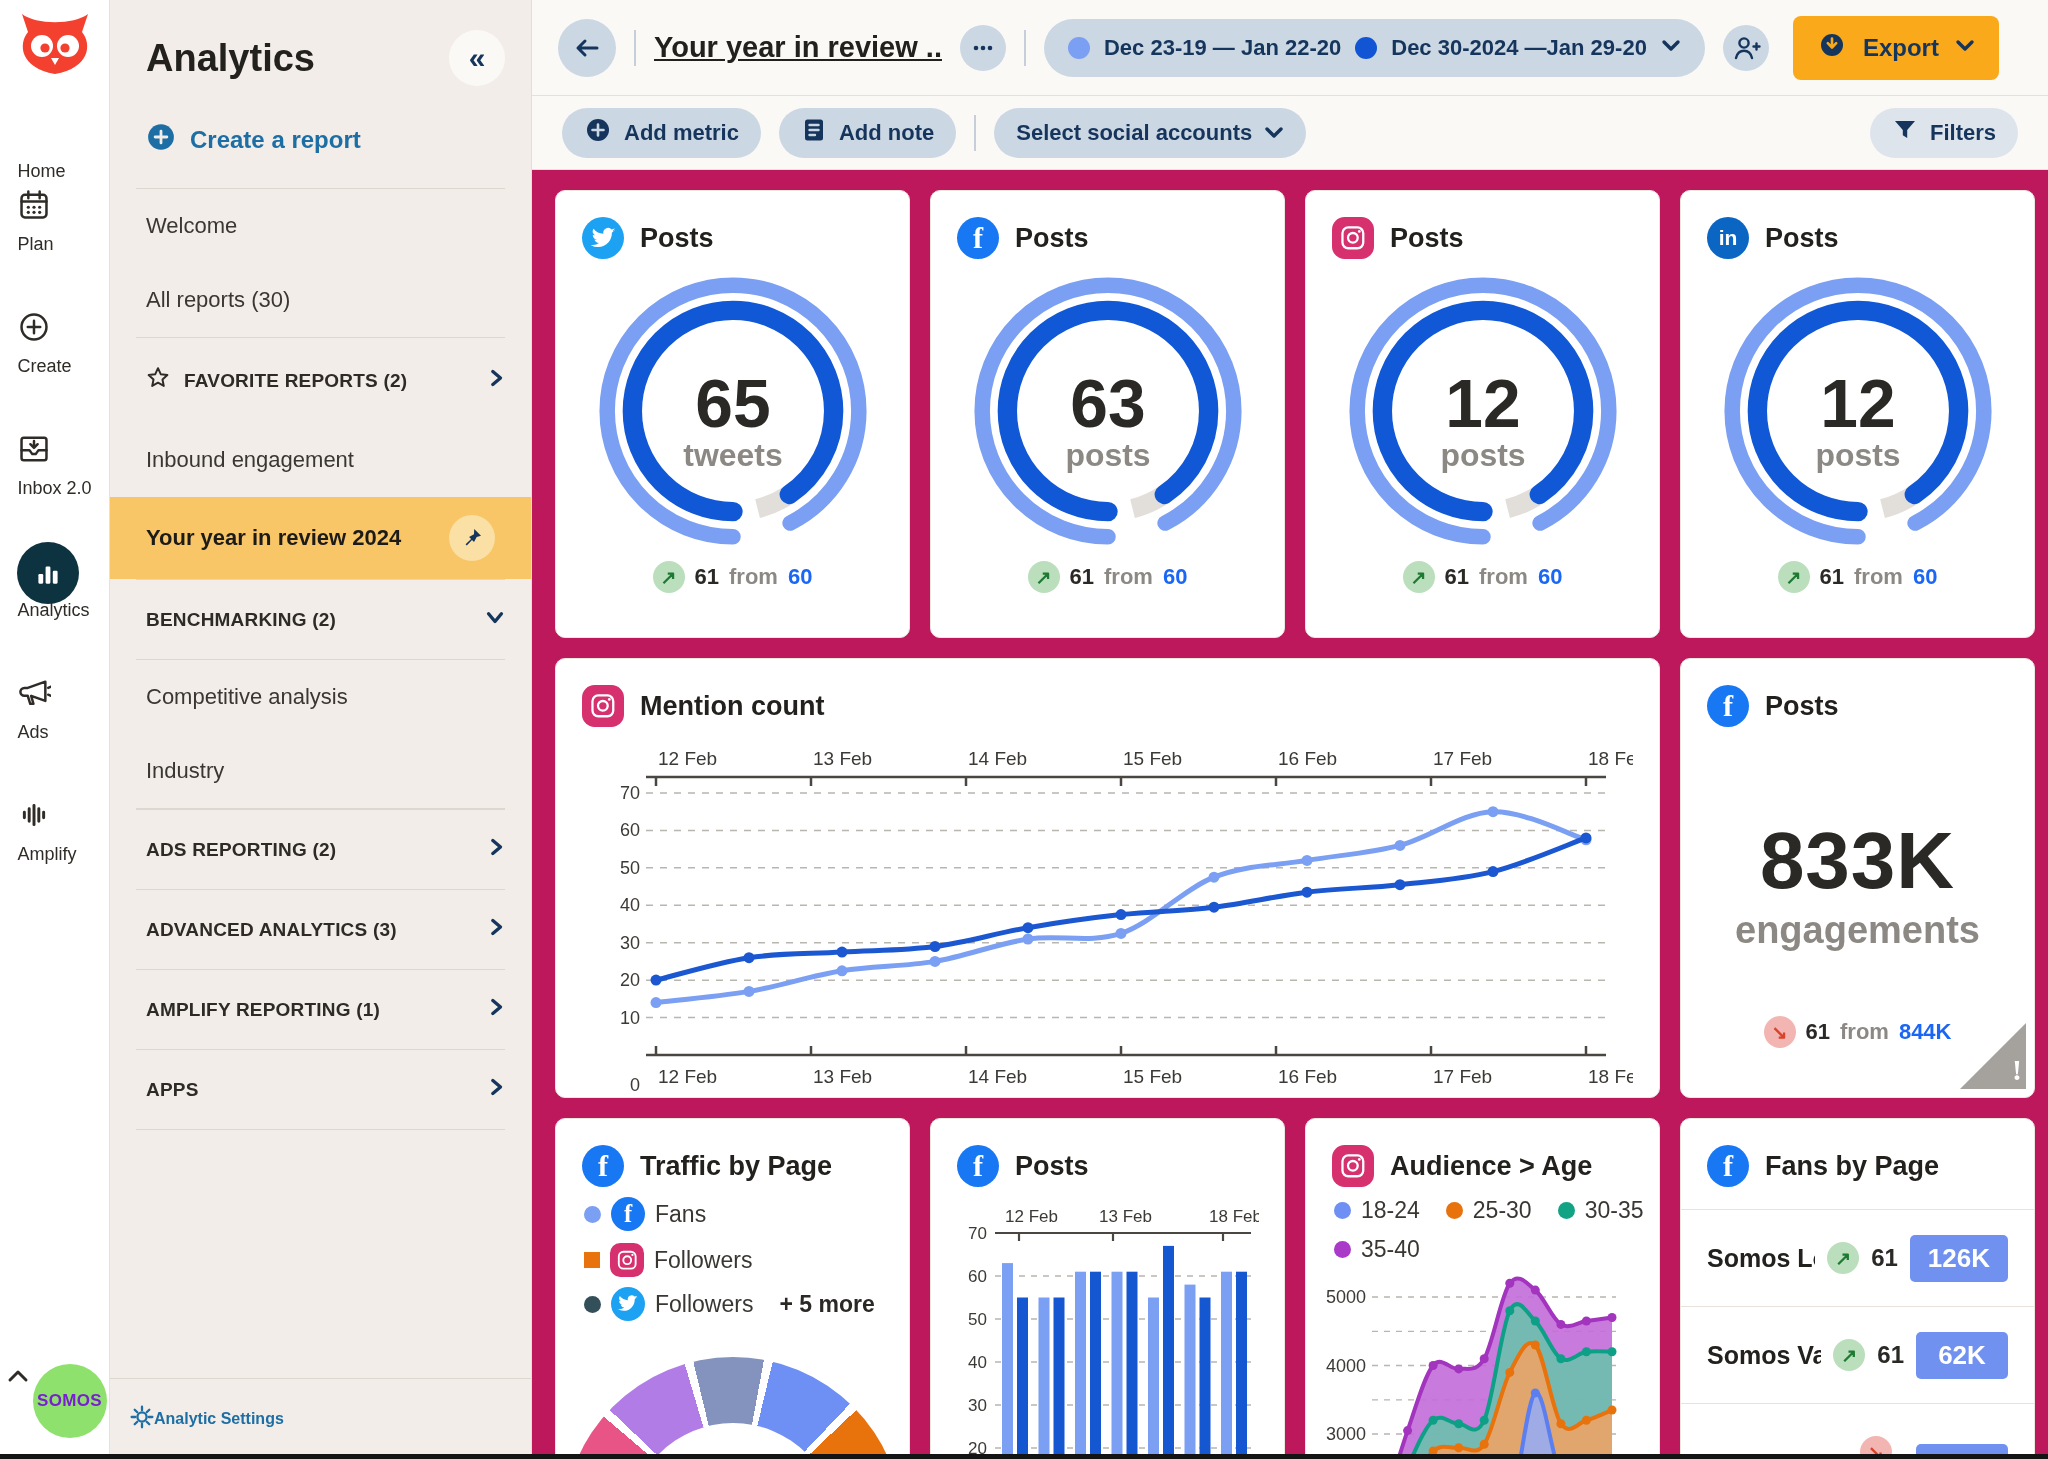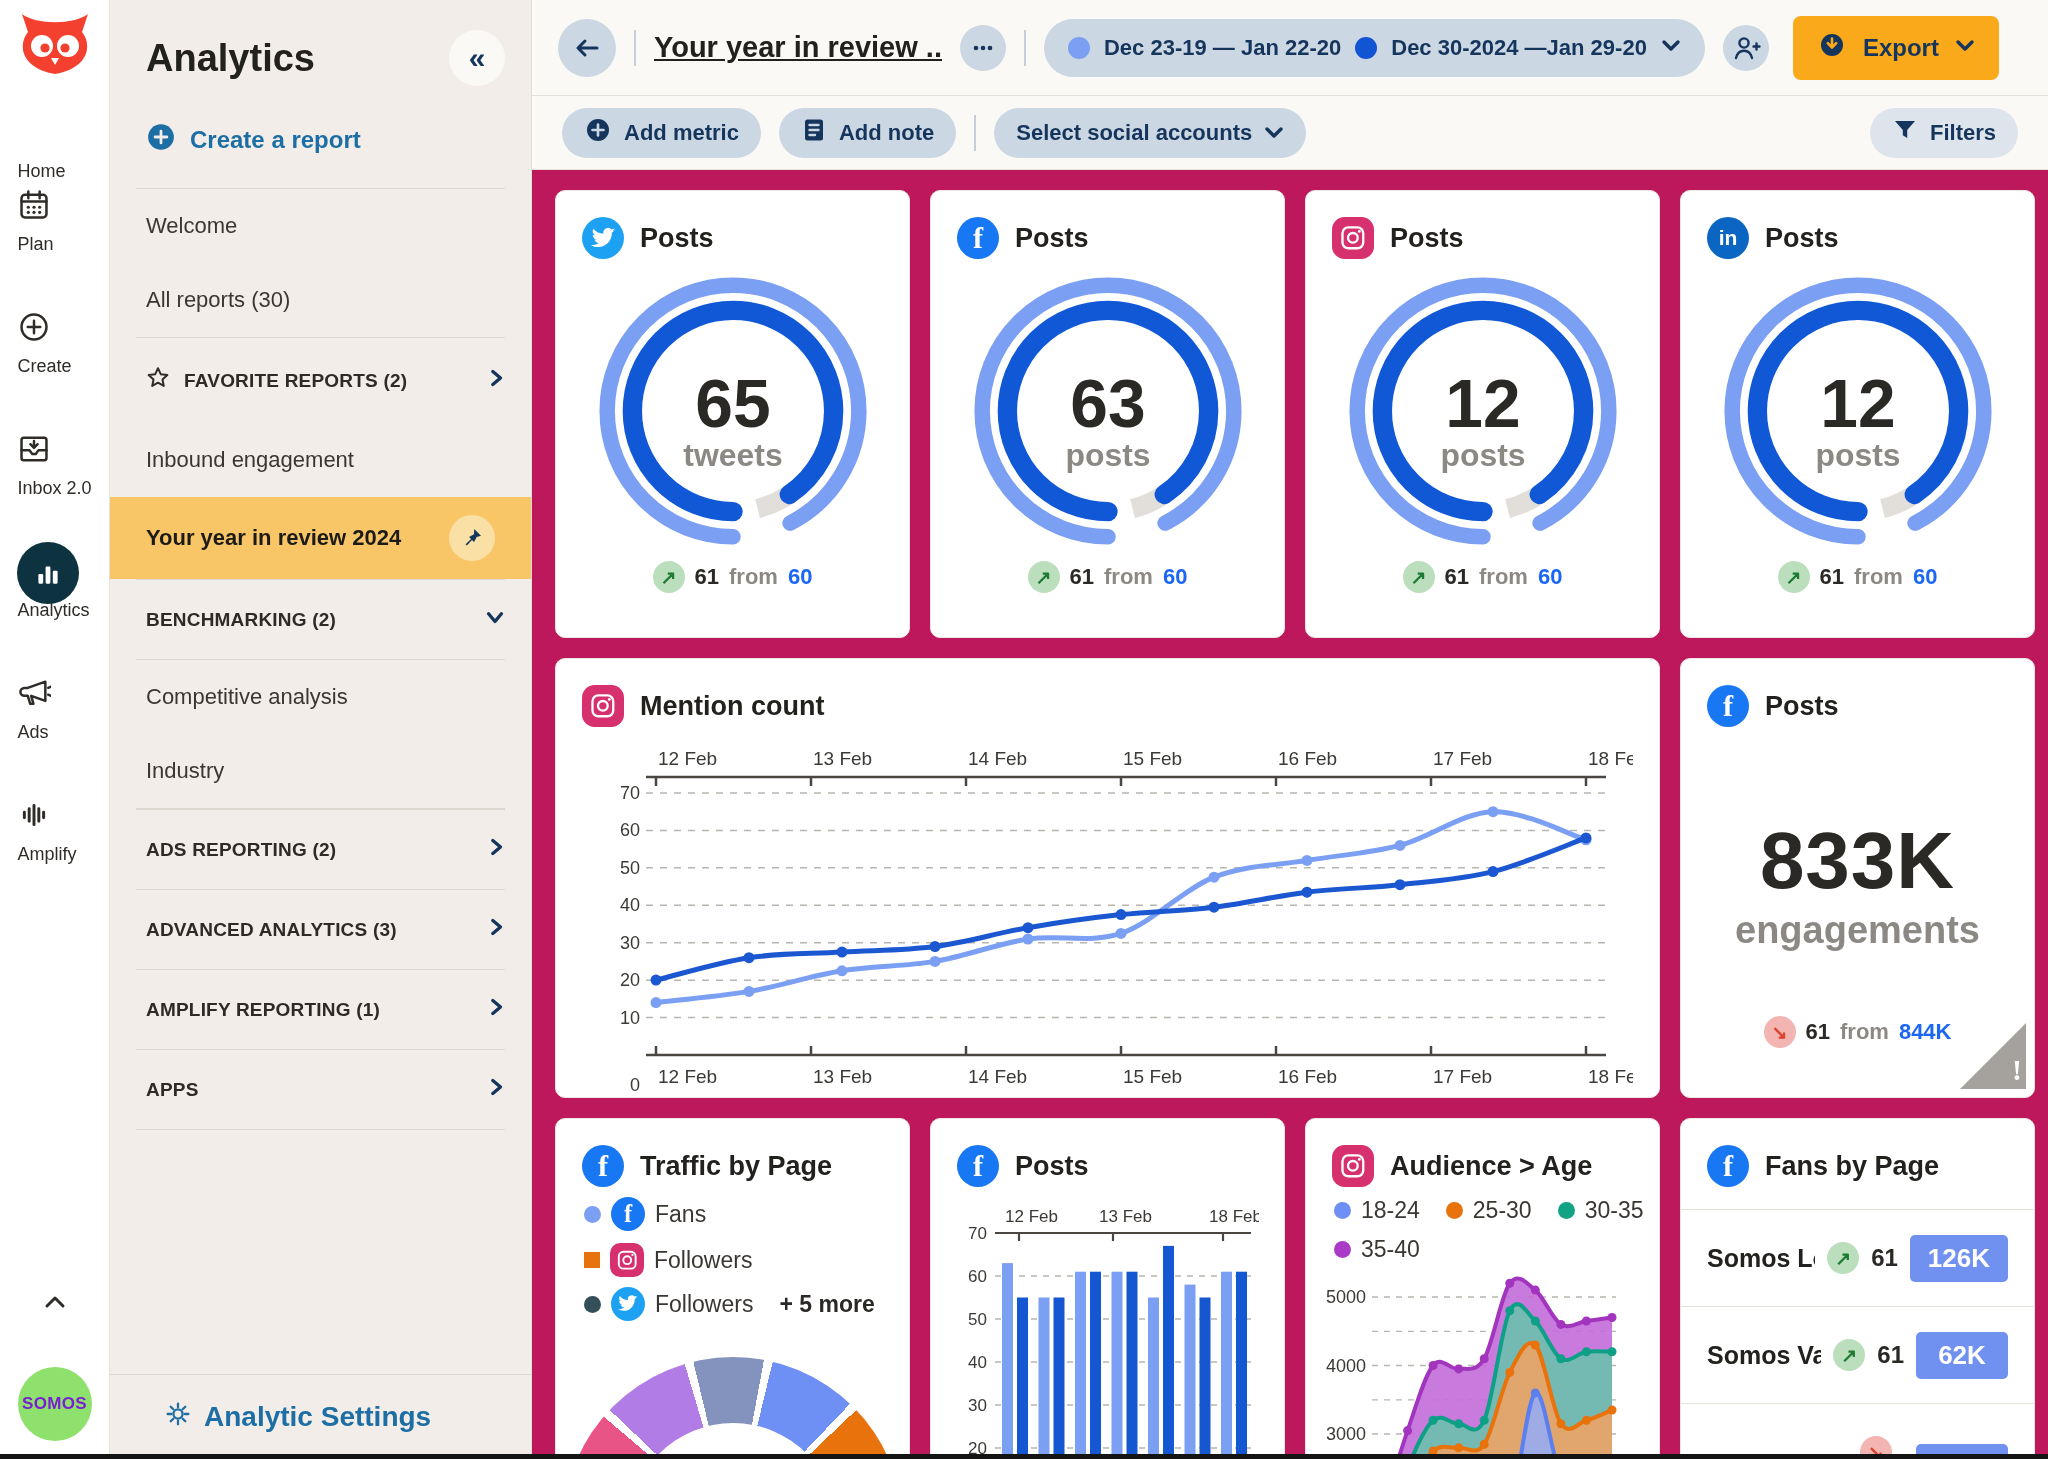--- a/index.html
+++ b/index.html
@@ -9,43 +9,43 @@
 
   
   #rail { position:absolute; left:0; top:0; width:110px; height:100%; background:#fff;
     border-right:1px solid #E5E1DB; display:flex; flex-direction:column; align-items:center; z-index:5; }
   #logo { margin-top:8px; }
   .rail-item { height:122px; display:flex; flex-direction:column; align-items:flex-start; justify-content:flex-start; cursor:pointer; width:100%; }
   .rail-item .ric { height:50px; display:flex; align-items:center; justify-content:center; }
   .rail-item .rlb { font-size:18px; color:#2F2C28; margin-top:2px; }
   .rail-item.first { height:92px; justify-content:flex-end; }
   .an-circle { width:62px; height:62px; border-radius:50%; background:#0E3340; display:flex; align-items:center; justify-content:center; }
-  #rail-bottom { margin-top:auto; display:flex; flex-direction:column; align-items:center; padding-bottom:18px; }
+  #rail-bottom { margin-top:auto; display:flex; flex-direction:row; align-items:center; padding-bottom:18px; }
   #rail-chevron { margin-bottom:46px; cursor:pointer; }
   #avatar { width:74px; height:74px; border-radius:50%; background:#8FE16E; display:flex; align-items:center; justify-content:center;
     color:#7A1FD0; font-weight:800; font-size:17px; letter-spacing:.3px; }
 
   
   #sidebar { position:absolute; left:110px; top:0; width:422px; height:100%; background:#F2EDE8;
     border-right:1px solid #E2DDD6; display:flex; flex-direction:column; z-index:4; }
   #sb-head { display:flex; align-items:center; justify-content:space-between; padding:30px 26px 10px 36px; }
   #sb-title { font-size:38px; font-weight:800; color:#23211E; }
   #sb-collapse { width:56px; height:56px; border-radius:50%; background:#FBF9F6; display:flex; align-items:center; justify-content:center;
     font-size:30px; font-weight:700; color:#16355C; cursor:pointer; }
   #sb-create { display:flex; align-items:center; gap:14px; padding:26px 36px 30px 36px; cursor:pointer;
     color:#1C6EA4; font-size:24px; font-weight:700; }
   .sb-divider { height:1px; background:#DCD7CF; margin:0 26px; }
   .sb-item { padding:24px 36px; font-size:22px; color:#3A3733; cursor:pointer; display:flex; align-items:center; justify-content:space-between; }
   .sb-item.active { background:#F8C667; font-weight:800; color:#1D1B18; padding-top:18px; padding-bottom:18px; }
   .pin-circle { width:46px; height:46px; border-radius:50%; background:#FAE0A4; display:flex; align-items:center; justify-content:center; }
   .sb-header { padding:28px 26px 28px 36px; display:flex; align-items:center; gap:14px; font-size:19px; font-weight:800; color:#2E2B27;
     letter-spacing:.2px; cursor:pointer; }
   .sb-header .spacer { flex:1; }
-  #sb-footer { margin-top:auto; border-top:1px solid #DCD7CF; background:#F2EDE8; padding:26px 56px; display:flex; gap:14px; align-items:center;
-    color:#1C6EA4; font-size:28px; font-weight:700; cursor:pointer; }
+  #sb-footer { margin-top:auto; border-top:1px solid #DCD7CF; background:#F2EDE8; padding:26px 20px; display:flex; align-items:center;
+    color:#1C6EA4; font-size:16px; font-weight:700; cursor:pointer; }
 
   
   #content { position:absolute; left:532px; top:0; right:0; height:100%; }
   #topbar { height:96px; background:#FBF9F6; border-bottom:1px solid #E4E0DA; display:flex; align-items:center; padding:0 26px; gap:18px; }
   .circle-btn { width:58px; height:58px; border-radius:50%; background:#CBD7E3; display:flex; align-items:center; justify-content:center; cursor:pointer; flex:0 0 auto; }
   .circle-btn.small { width:46px; height:46px; }
   .vsep { width:2px; height:36px; background:#C6CFD9; }
   #tb-title { font-size:29px; font-weight:800; color:#23211E; white-space:nowrap;text-decoration:underline; }
   #range-pill { display:flex; align-items:center; gap:14px; background:#CBD7E3; border-radius:32px; height:58px; padding:0 24px; cursor:pointer; }
   .range-dot { width:22px; height:22px; border-radius:50%; }

